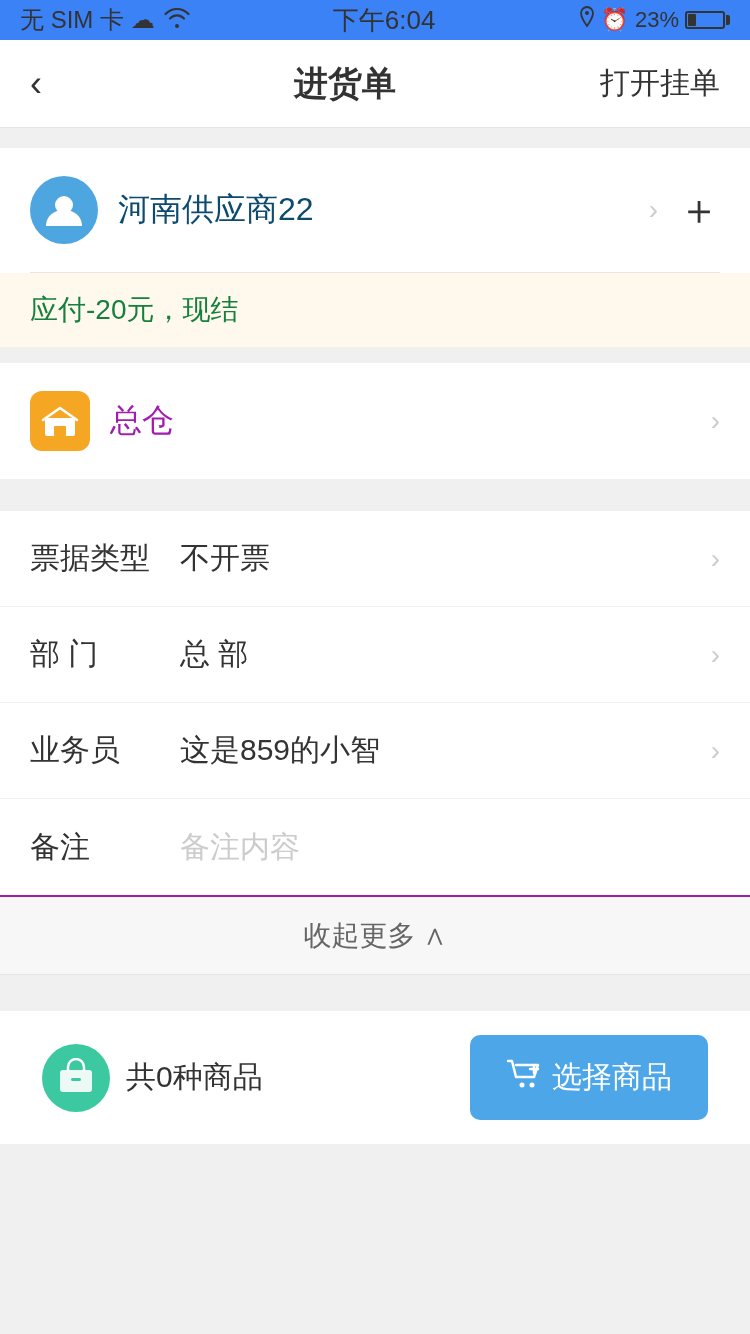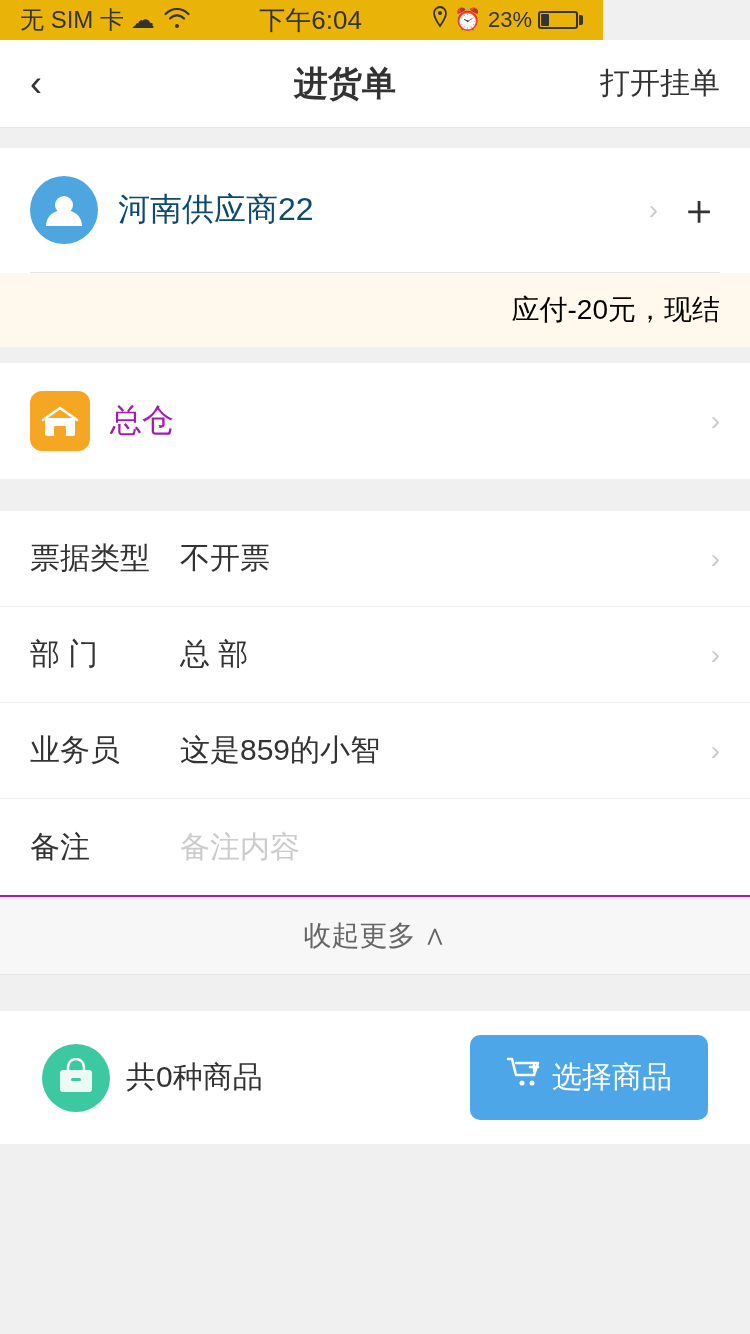--- a/index.html
+++ b/index.html
@@ -8,23 +8,23 @@
       width: 750px;
       min-height: 1334px;
       background: #f0f0f0;
       font-family: -apple-system, "PingFang SC", "Helvetica Neue", sans-serif;
       font-size: 28px;
       color: #333;
     }
 
     
     .status-bar {
-      width: 603px;
+      width: 750px;
       height: 40px;
-      background: #eab308;
+      background: #3b82f6;
       display: flex;
       align-items: center;
       justify-content: space-between;
       padding: 0 20px;
       font-size: 24px;
       color: #333;
     }
     .status-left { display: flex; align-items: center; gap: 8px; }
     .status-center { font-weight: 500; font-size: 26px; text-align: right; }
     .status-right { display: flex; align-items: center; gap: 6px; font-size: 22px; }
@@ -112,22 +112,21 @@
       height: 1px;
       background: #e5e5e5;
       margin: 0 30px;
     }
 
     
     .notice-bar {
       background: #fff8ed;
       padding: 18px 30px;
       font-size: 28px;
-      color: #000000;
-      text-align: right;
+      color: #15803d;
     }
 
     .section-gap-sm {
       height: 16px;
       background: #f0f0f0;
     }
 
     
     .warehouse-row {
       display: flex;
@@ -228,21 +227,21 @@
       color: #333;
     }
     .select-btn {
       background: #4da6e8;
       color: #fff;
       border: none;
       border-radius: 10px;
       padding: 22px 36px;
       font-size: 30px;
       display: flex;
-      align-items: flex-start;
+      align-items: center;
       gap: 10px;
       cursor: pointer;
     }
     .select-btn-icon { font-size: 32px; }
 
     
     .page-bottom {
       background: #f0f0f0;
       flex: 1;
       min-height: 300px;

